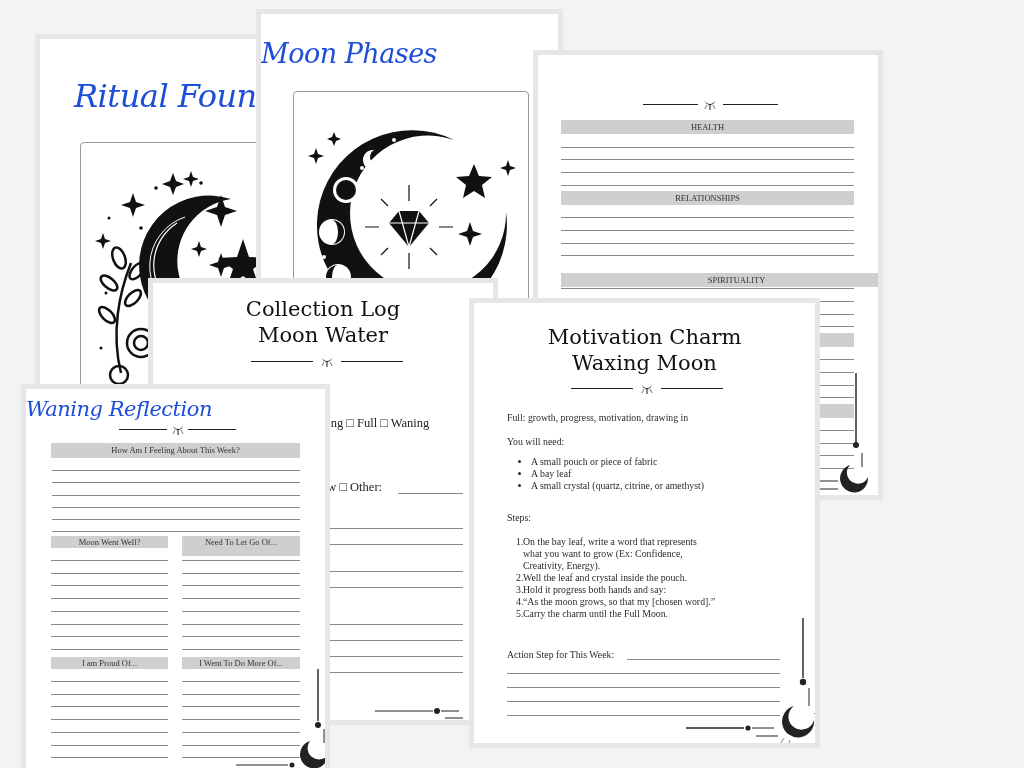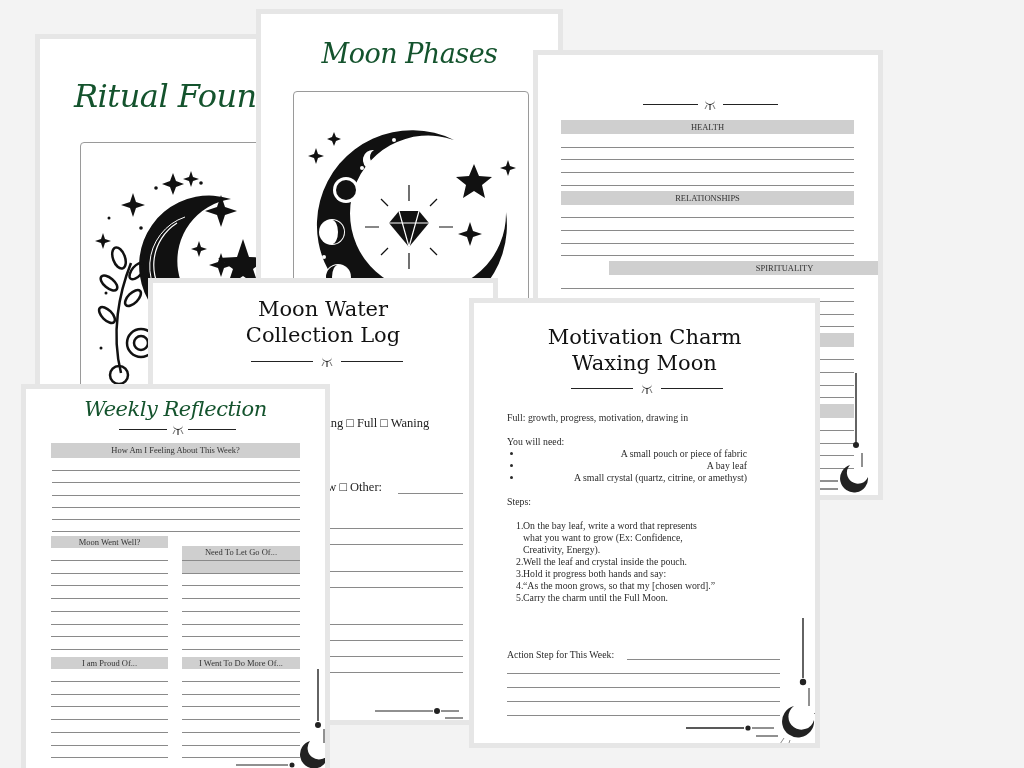--- a/index.html
+++ b/index.html
@@ -1,18 +1,18 @@
 <!DOCTYPE html>
 <html><head>
 <meta charset="utf-8">
 <style>
   html,body{margin:0;padding:0;}
   body{width:1024px;height:768px;background:#f3f3f3;position:relative;overflow:hidden;font-family:"DejaVu Serif",serif;color:#222;}
   .page{position:absolute;background:#fff;border:5px solid #e6e6e6;box-sizing:border-box;overflow:hidden;}
-  .title-script{font-family:"DejaVu Serif",serif;font-style:italic;font-weight:normal;color:#14532d;text-align:center;white-space:nowrap;letter-spacing:-0.5px;}
+  .title-script{font-family:"DejaVu Serif",serif;font-style:italic;font-weight:normal;color:#1d4ed8;white-space:nowrap;letter-spacing:-0.5px;}
   .title-plain{font-family:"DejaVu Serif",serif;font-weight:normal;color:#111;text-align:center;line-height:1.22;}
   .divider{position:absolute;height:16px;}
   .divider .ln{position:absolute;top:4px;height:1px;background:#222;}
   .divider .moon{position:absolute;top:-2px;width:12px;height:12px;}
   .bar{background:#cfcfcf;text-align:center;font-family:"Liberation Serif",serif;font-size:8.5px;color:#333;box-sizing:border-box;}
   .rule{height:1px;background:#8a8a8a;position:absolute;}
   .art-box{position:absolute;border:1px solid #9a9a9a;border-radius:4px;background:#fff;overflow:hidden;}
   .body-txt{font-family:"Liberation Serif",serif;font-size:9.8px;color:#2a2a2a;line-height:12px;}
   .corner{position:absolute;}
 </style>
@@ -123,21 +123,21 @@
   <div class="rule" style="left:23px;width:293px;top:104px;"></div>
   <div class="rule" style="left:23px;width:293px;top:117px;"></div>
   <div class="rule" style="left:23px;width:293px;top:130px;"></div>
 
   <div class="bar" style="position:absolute;left:23px;top:136px;width:293px;height:14px;line-height:14px;">RELATIONSHIPS</div>
   <div class="rule" style="left:23px;width:293px;top:162px;"></div>
   <div class="rule" style="left:23px;width:293px;top:175px;"></div>
   <div class="rule" style="left:23px;width:293px;top:188px;"></div>
   <div class="rule" style="left:23px;width:293px;top:200px;"></div>
 
-  <div class="bar" style="position:absolute;left:23px;top:206px;width:351px;height:14px;line-height:14px;margin-left:48px;">SPIRITUALITY</div>
+  <div class="bar" style="position:absolute;left:23px;top:218px;width:351px;height:14px;line-height:14px;">SPIRITUALITY</div>
   <div class="rule" style="left:23px;width:293px;top:233px;"></div>
   <div class="rule" style="left:23px;width:293px;top:246px;"></div>
   <div class="rule" style="left:23px;width:293px;top:259px;"></div>
   <div class="rule" style="left:23px;width:293px;top:271px;"></div>
   <div class="bar" style="position:absolute;left:23px;top:278px;width:293px;height:14px;"></div>
   <div class="rule" style="left:23px;width:293px;top:304px;"></div>
   <div class="rule" style="left:23px;width:293px;top:317px;"></div>
   <div class="rule" style="left:23px;width:293px;top:330px;"></div>
   <div class="rule" style="left:23px;width:293px;top:342px;"></div>
   <div class="bar" style="position:absolute;left:23px;top:349px;width:293px;height:14px;"></div>
@@ -150,22 +150,22 @@
     <circle cx="44" cy="72" r="3" fill="#222"></circle>
       <line x1="50" y1="80" x2="50" y2="94" stroke="#222"></line>
     <path d="M38 92 A14 14 0 1 0 56 104 A11 11 0 1 1 38 92Z" fill="#222"></path>
     <line x1="0" y1="108" x2="26" y2="108" stroke="#222"></line>
       <line x1="4" y1="116" x2="26" y2="116" stroke="#222"></line>
   </svg>
 </div>
 
 <div class="page" style="left:148px;top:278px;width:350px;height:447px;">
   <div class="title-plain" style="position:absolute;left:0;right:0;top:14px;font-size:21px;">
+    <div>Collection Log</div>
     <div>Moon Water</div>
-    <div>Collection Log</div>
   </div>
   <div class="divider" style="left:98px;top:74px;width:152px;">
     <div class="ln" style="left:0;width:62px;"></div>
       <div class="ln" style="left:90px;width:62px;"></div>
     <svg class="moon" style="left:70px;" viewBox="0 0 12 12">
         <path d="M1 2 A5 5 0 0 0 11 2 A5 4 0 0 1 1 2Z" fill="#111"></path>
         <line x1="6" y1="7" x2="6" y2="12" stroke="#111"></line>
         <line x1="3" y1="7" x2="1" y2="11" stroke="#111" stroke-width=".6"></line>
         <line x1="9" y1="7" x2="11" y2="11" stroke="#111" stroke-width=".6"></line>
       </svg>
@@ -183,41 +183,41 @@
   <div class="rule" style="left:160px;width:150px;top:389px;"></div>
   <svg class="corner" style="left:222px;top:420px;" width="120" height="20" viewBox="0 0 120 20">
     <line x1="0" y1="8" x2="58" y2="8" stroke="#222" stroke-width="1.2"></line>
     <circle cx="62" cy="8" r="3" fill="#222"></circle>
       <line x1="66" y1="8" x2="84" y2="8" stroke="#222"></line>
     <line x1="70" y1="15" x2="88" y2="15" stroke="#222"></line>
   </svg>
 </div>
 
 <div class="page" style="left:21px;top:384px;width:309px;height:400px;">
-  <div class="title-script" style="position:absolute;left:0;right:0;top:8px;font-size:21px;">Weekly Reflection</div>
+  <div class="title-script" style="position:absolute;left:0;right:0;top:8px;font-size:21px;">Waning Reflection</div>
   <div class="divider" style="left:93px;top:36px;width:117px;">
     <div class="ln" style="left:0;width:48px;"></div>
       <div class="ln" style="left:69px;width:48px;"></div>
     <svg class="moon" style="left:53px;" viewBox="0 0 12 12">
         <path d="M1 2 A5 5 0 0 0 11 2 A5 4 0 0 1 1 2Z" fill="#111"></path>
         <line x1="6" y1="7" x2="6" y2="12" stroke="#111"></line>
         <line x1="3" y1="7" x2="1" y2="11" stroke="#111" stroke-width=".6"></line>
         <line x1="9" y1="7" x2="11" y2="11" stroke="#111" stroke-width=".6"></line>
       </svg>
   </div>
   <div class="bar" style="position:absolute;left:25px;top:54px;width:249px;height:15px;line-height:15px;">How Am I Feeling About This Week?</div>
   <div class="rule" style="left:26px;width:248px;top:81px;"></div>
   <div class="rule" style="left:26px;width:248px;top:93px;"></div>
   <div class="rule" style="left:26px;width:248px;top:106px;"></div>
   <div class="rule" style="left:26px;width:248px;top:118px;"></div>
   <div class="rule" style="left:26px;width:248px;top:130px;"></div>
   <div class="rule" style="left:26px;width:248px;top:142px;"></div>
 
   <div class="bar" style="position:absolute;left:25px;top:147px;width:117px;height:12px;line-height:12px;">Moon Went Well?</div>
-  <div class="bar" style="position:absolute;left:156px;top:157px;width:118px;height:28px;line-height:12px;">Need To Let Go Of...</div>
+  <div class="bar" style="position:absolute;left:156px;top:147px;width:118px;height:20px;line-height:12px;">Need To Let Go Of...</div>
 
   <div style="position:absolute;left:25px;top:171px;width:117px;">
     <div class="rule" style="left:0;width:117px;top:0;"></div>
       <div class="rule" style="left:0;width:117px;top:13px;"></div>
     <div class="rule" style="left:0;width:117px;top:25px;"></div>
       <div class="rule" style="left:0;width:117px;top:38px;"></div>
     <div class="rule" style="left:0;width:117px;top:51px;"></div>
       <div class="rule" style="left:0;width:117px;top:64px;"></div>
     <div class="rule" style="left:0;width:117px;top:76px;"></div>
       <div class="rule" style="left:0;width:117px;top:89px;"></div>
@@ -277,21 +277,21 @@
         <line x1="6" y1="7" x2="6" y2="12" stroke="#111"></line>
         <line x1="3" y1="7" x2="1" y2="11" stroke="#111" stroke-width=".6"></line>
         <line x1="9" y1="7" x2="11" y2="11" stroke="#111" stroke-width=".6"></line>
       </svg>
   </div>
 
   <div class="body-txt" style="position:absolute;left:33px;top:109px;width:240px;">
     <div>Full: growth, progress, motivation, drawing in</div>
     <div style="height:12px;"></div>
     <div>You will need:</div>
-    <ul style="margin:0;padding-left:16px;text-align:right;">
+    <ul style="margin:8px;padding-left:16px;">
       <li>A small pouch or piece of fabric</li>
       <li>A bay leaf</li>
       <li>A small crystal (quartz, citrine, or amethyst)</li>
     </ul>
     <div style="height:12px;"></div>
     <div>Steps:</div>
     <div style="height:12px;"></div>
     <div style="padding-left:9px;width:200px;">
       <div style="display:flex;">
           <span style="width:7px;flex:none;">1.</span>

